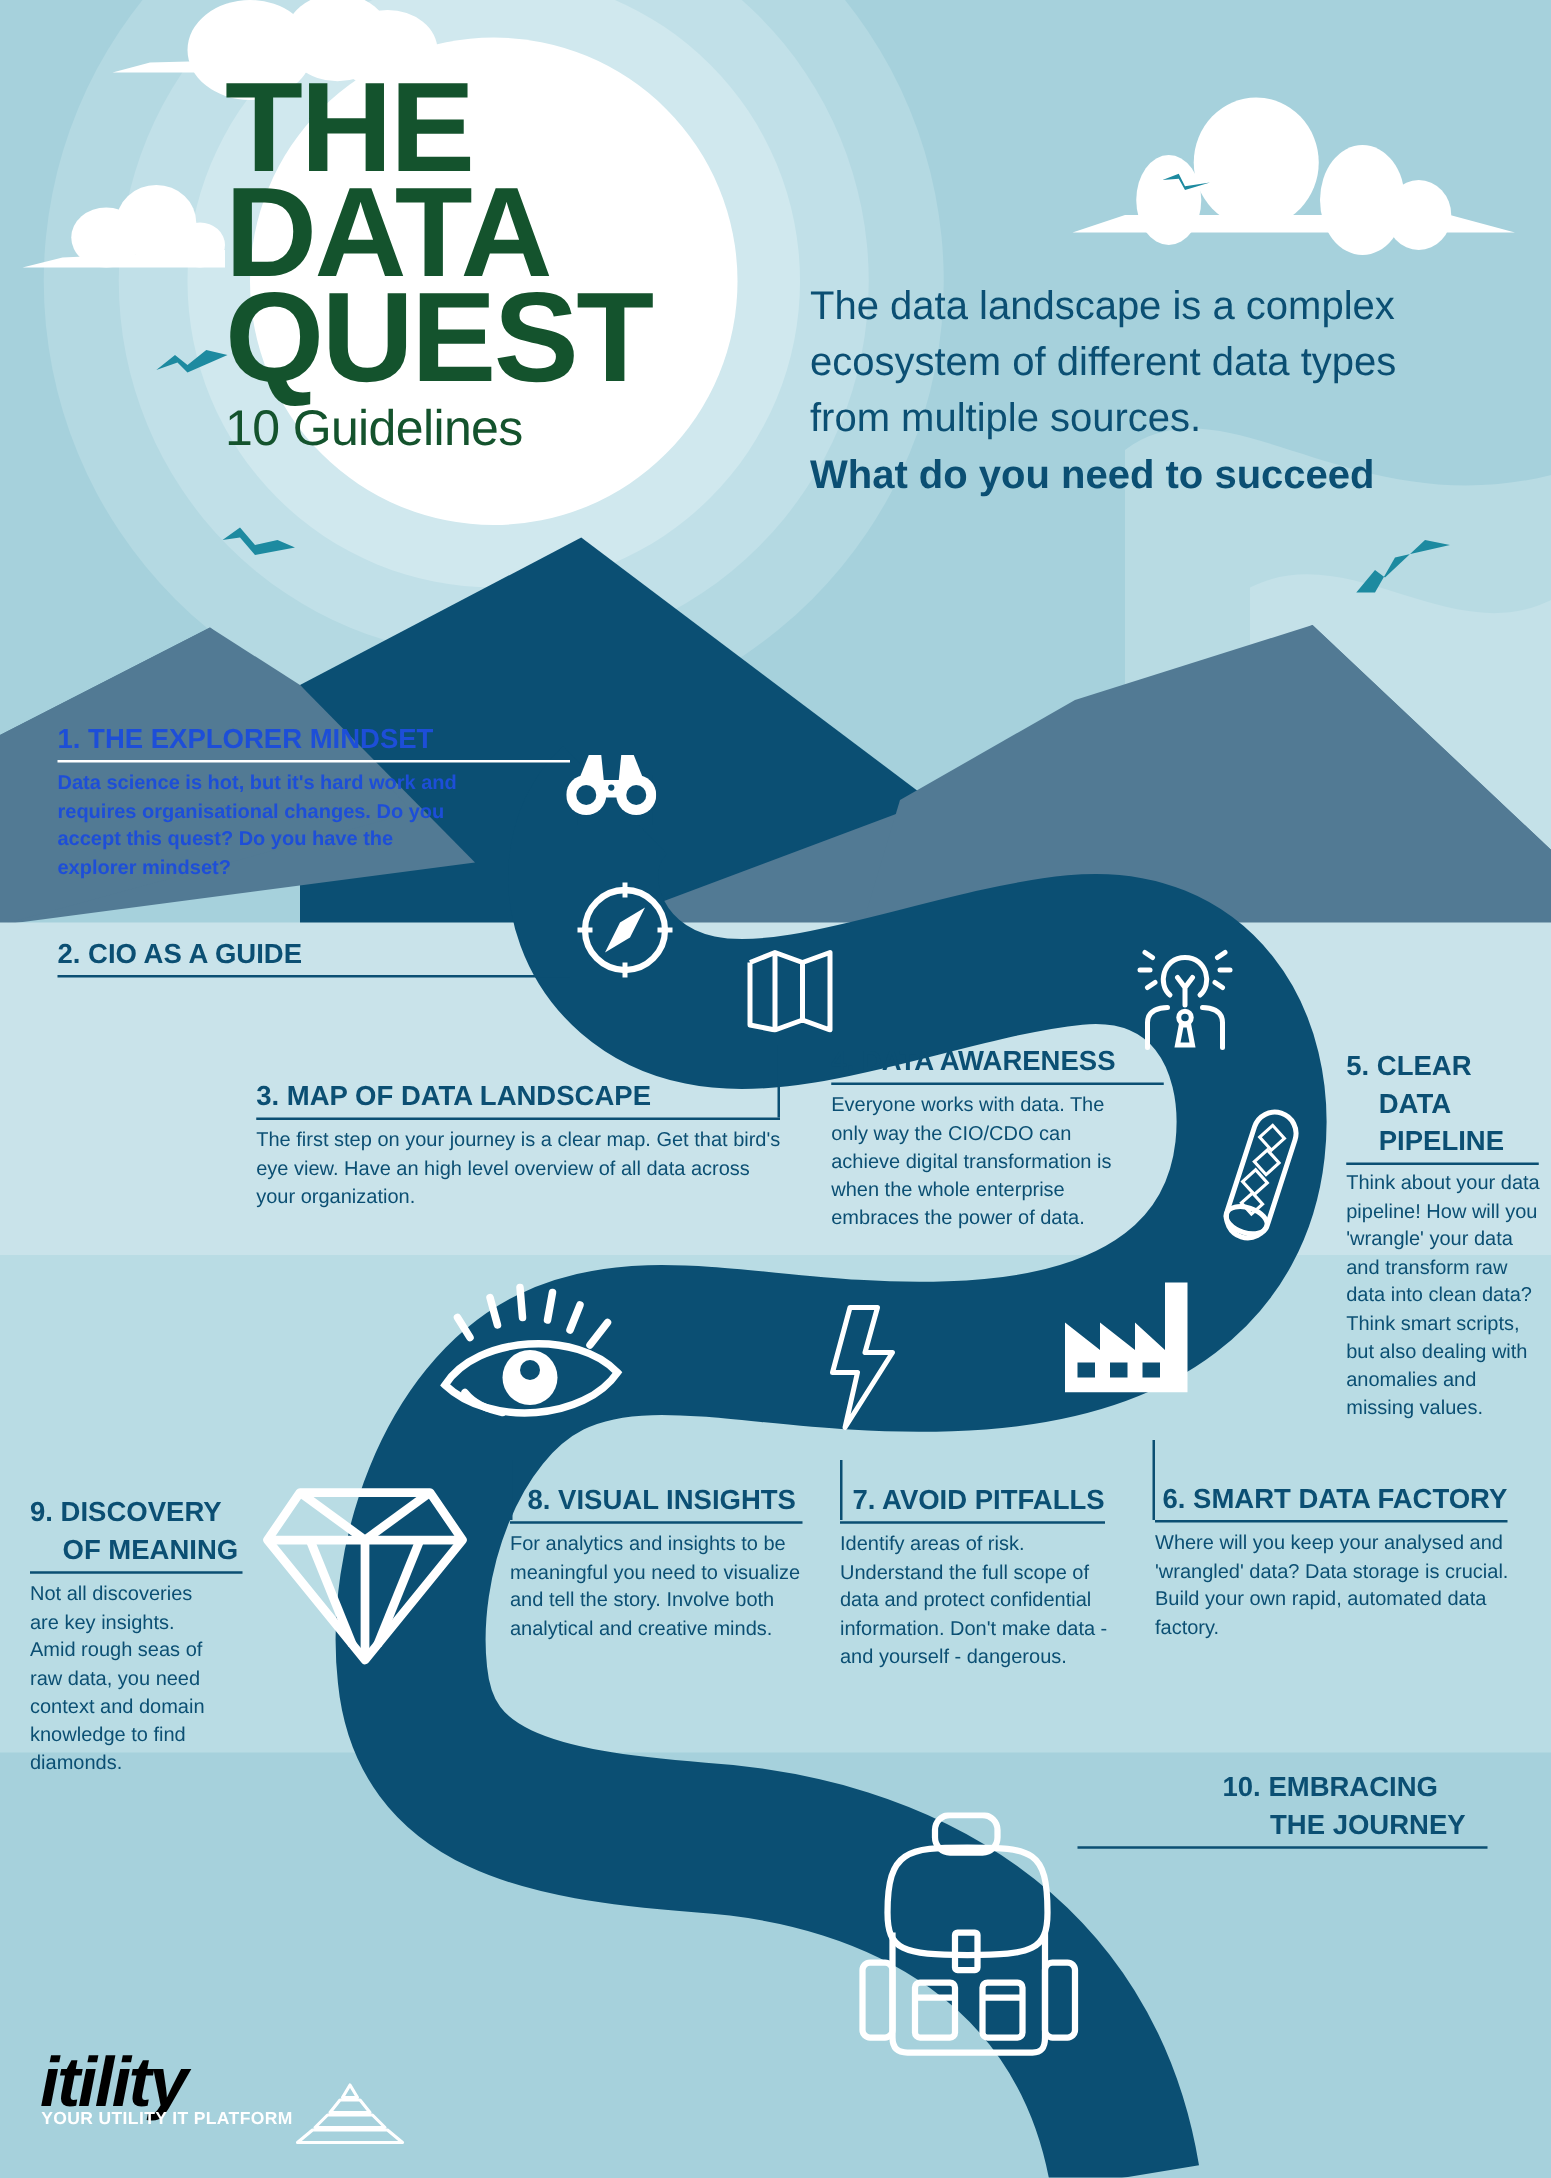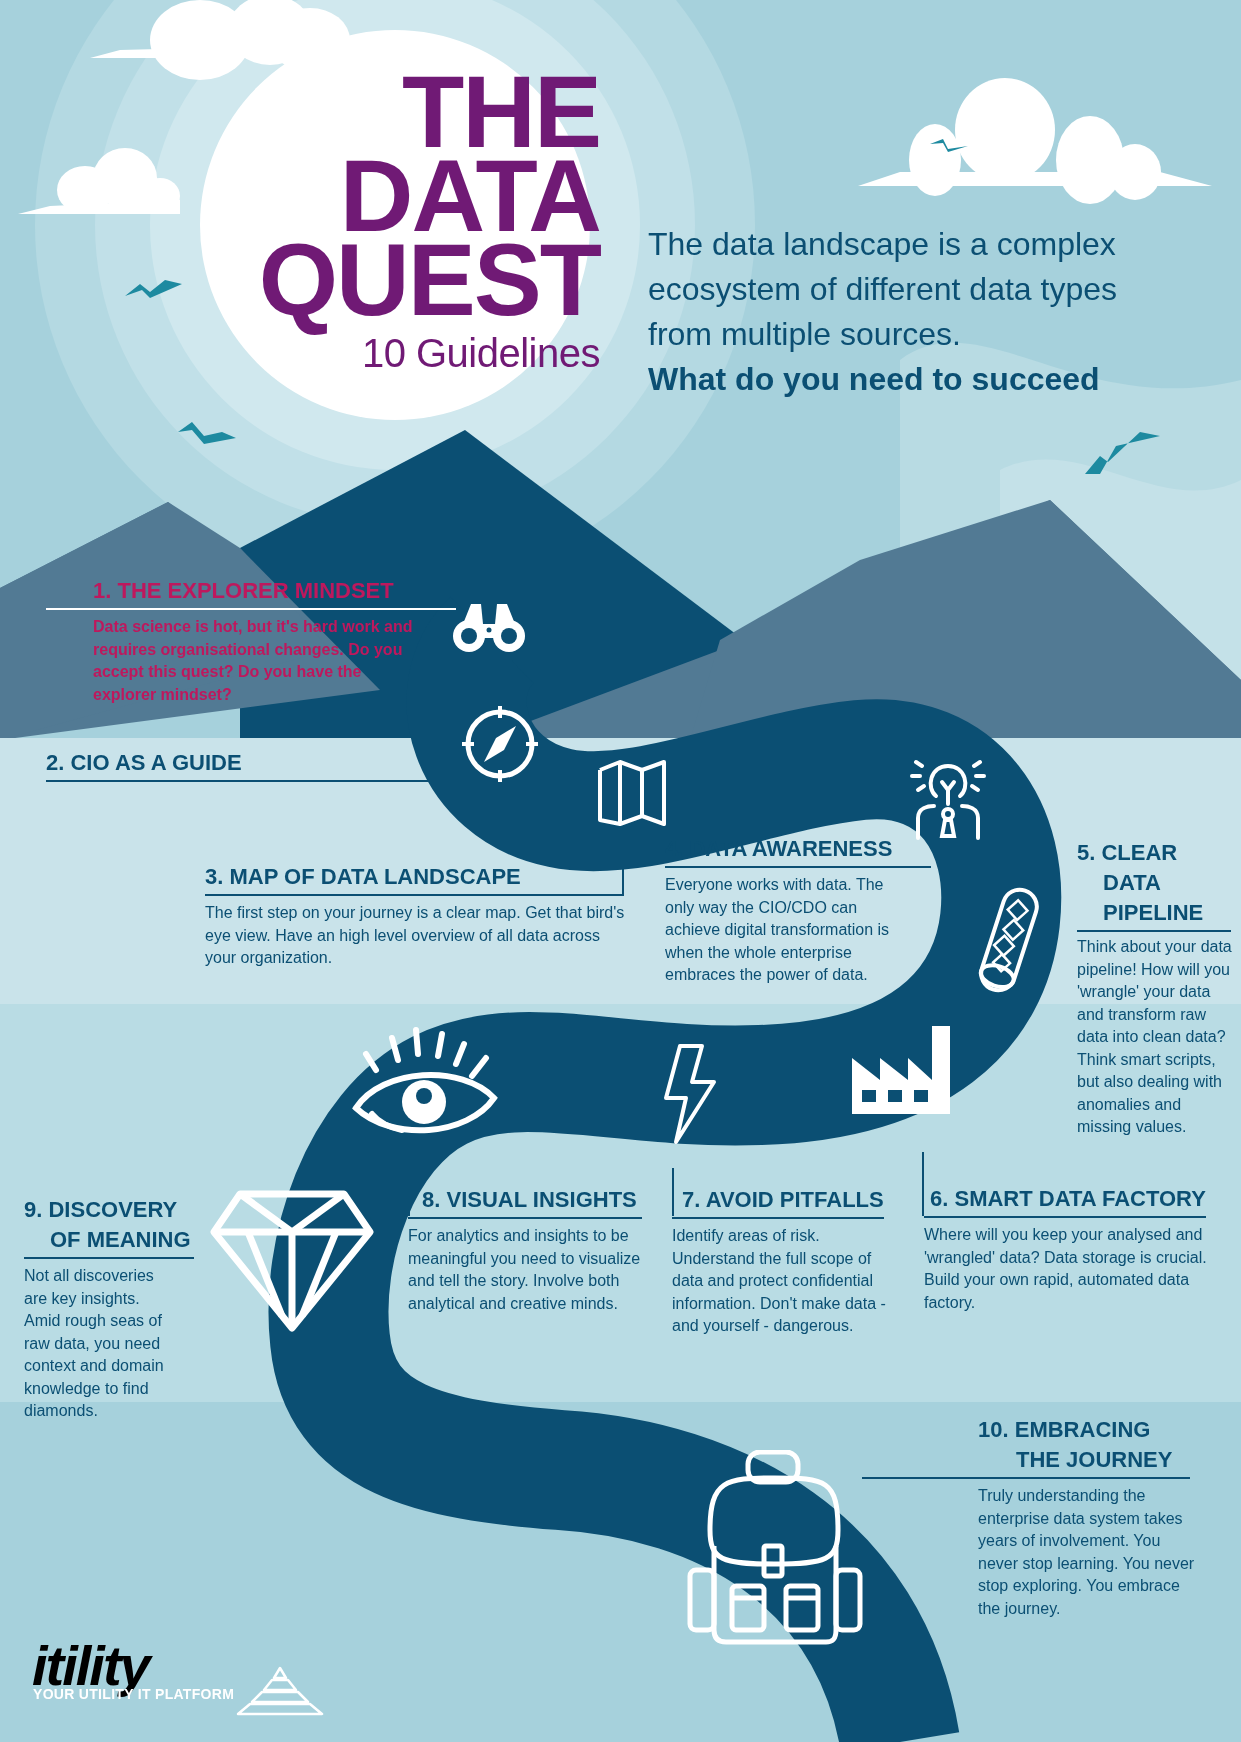--- a/index.html
+++ b/index.html
@@ -1,28 +1,28 @@
 <!DOCTYPE html>
 <html><head>
 <meta charset="utf-8">
 <style>
   * { margin:0; padding:0; box-sizing:border-box; }
   html, body { width:1241px; height:1742px; overflow:hidden; }
   body { font-family: "Liberation Sans", "DejaVu Sans", sans-serif; background:#a6d1dc; position:relative; }
   .canvas { position:absolute; left:0; top:0; width:1241px; height:1742px; overflow:hidden; }
   svg.bg { position:absolute; left:0; top:0; }
   .abs { position:absolute; }
-  .title-block { position:absolute; left:180px; top:70px; width:420px; text-align:right; color:#701a75; }
+  .title-block { position:absolute; left:180px; top:60px; width:420px; text-align:left; color:#14532d; }
   .title-big { font-weight:bold; font-size:102px; line-height:84px; letter-spacing:-2px; }
   .title-sub { font-size:40px; line-height:50px; margin-top:6px; letter-spacing:-0.5px; }
   .intro { position:absolute; left:648px; top:222px; width:560px; color:#0b4f73; font-size:32px; line-height:45px; }
   .intro .q { font-weight:bold; display:block; }
   .g-title { font-weight:bold; color:#0b4f73; font-size:22px; line-height:30px; }
   .g-body { color:#0b4f73; font-size:16px; line-height:22.5px; }
-  .white .g-title, .white .g-body { color:#be185d;margin-left:47px; }
+  .white .g-title, .white .g-body { color:#1d4ed8; }
   .white .g-body { font-weight:bold; }
   .rule { height:2px; background:#0b4f73; }
   .white .rule { background:#ffffff; }
   .vrule { position:absolute; width:2px; background:#0b4f73; }
   .logo-text { position:absolute; left:32px; top:1633px; color:#000000; font-weight:bold; font-size:56px; letter-spacing:-2px; font-style:italic; }
   .logo-tag { position:absolute; left:33px; top:1686px; color:#fff; font-weight:bold; font-size:14px; letter-spacing:0.3px; }
   .icon { position:absolute; }
 </style>
 </head>
 <body>
@@ -185,21 +185,20 @@
     <div class="rule" style="width:170px; margin:2px 0 6px;"></div>
     <div class="g-body" style="width:140px;">Not all discoveries are key insights. Amid rough seas of raw data, you need context and domain knowledge to find diamonds.</div>
   </div>
 
   <div class="abs" style="left:862px; top:1415px; width:340px;">
     <div class="g-title" style="padding-left:116px;">
       <div><span>10.</span> <span>EMBRACING</span></div>
       <div style="padding-left:38px">THE JOURNEY</div>
     </div>
     <div class="rule" style="width:328px; margin:2px 0 6px;"></div>
-    <div class="g-body" style="width:220px; margin-left:116px;">Truly understanding the enterprise data system takes years of involvement. You never stop learning. You never stop exploring. You embrace the journey.</div>
   </div>
 
   <svg class="icon" style="left:453px; top:602px;" width="72" height="52" viewBox="0 0 72 52">
     <g fill="#ffffff">
       <path d="M10 22 L18 2 L28 2 L30 22 Z"></path>
       <path d="M42 22 L44 2 L54 2 L62 22 Z"></path>
       <circle cx="16" cy="34" r="16"></circle>
       <circle cx="56" cy="34" r="16"></circle>
       <rect x="24" y="22" width="24" height="14"></rect>
     </g>

